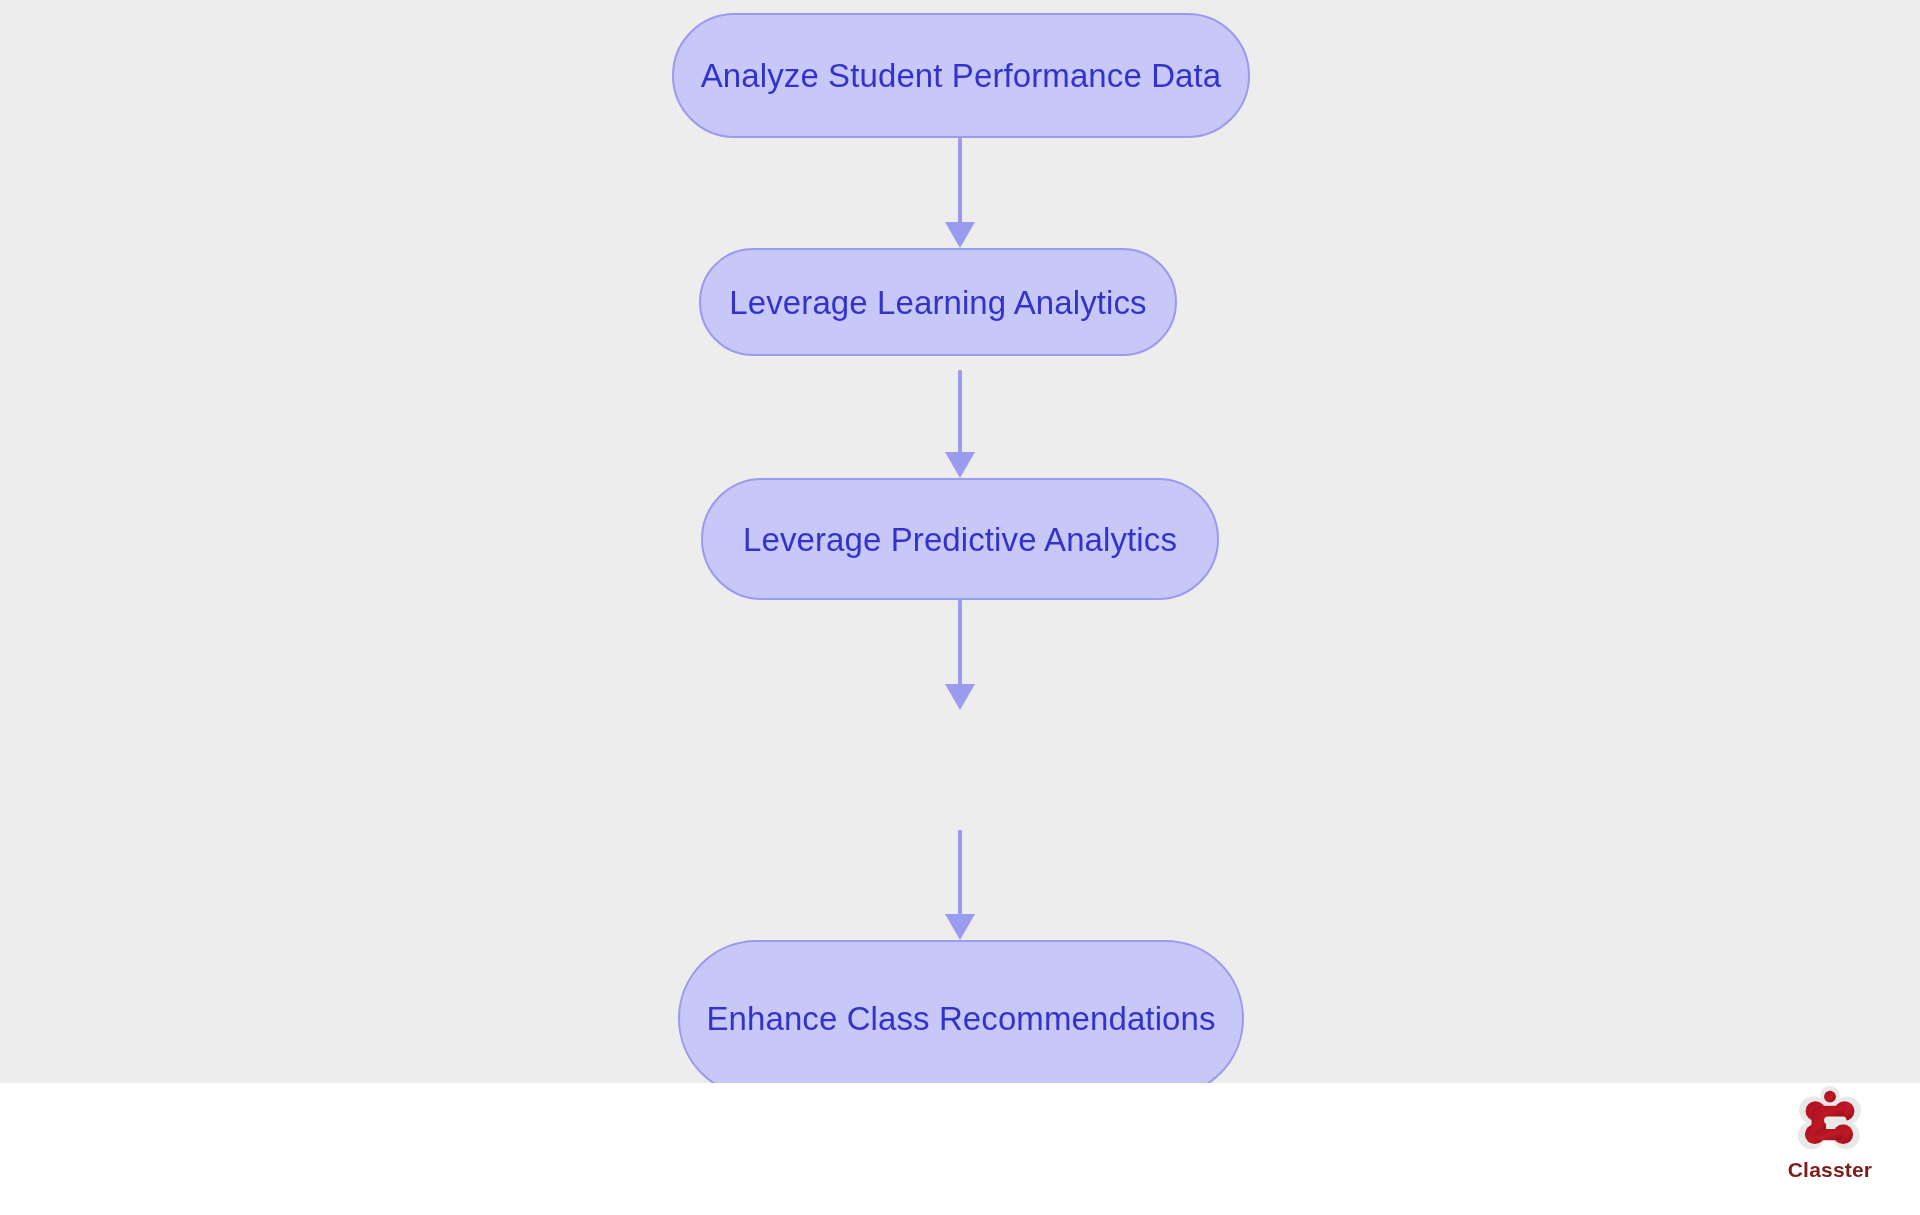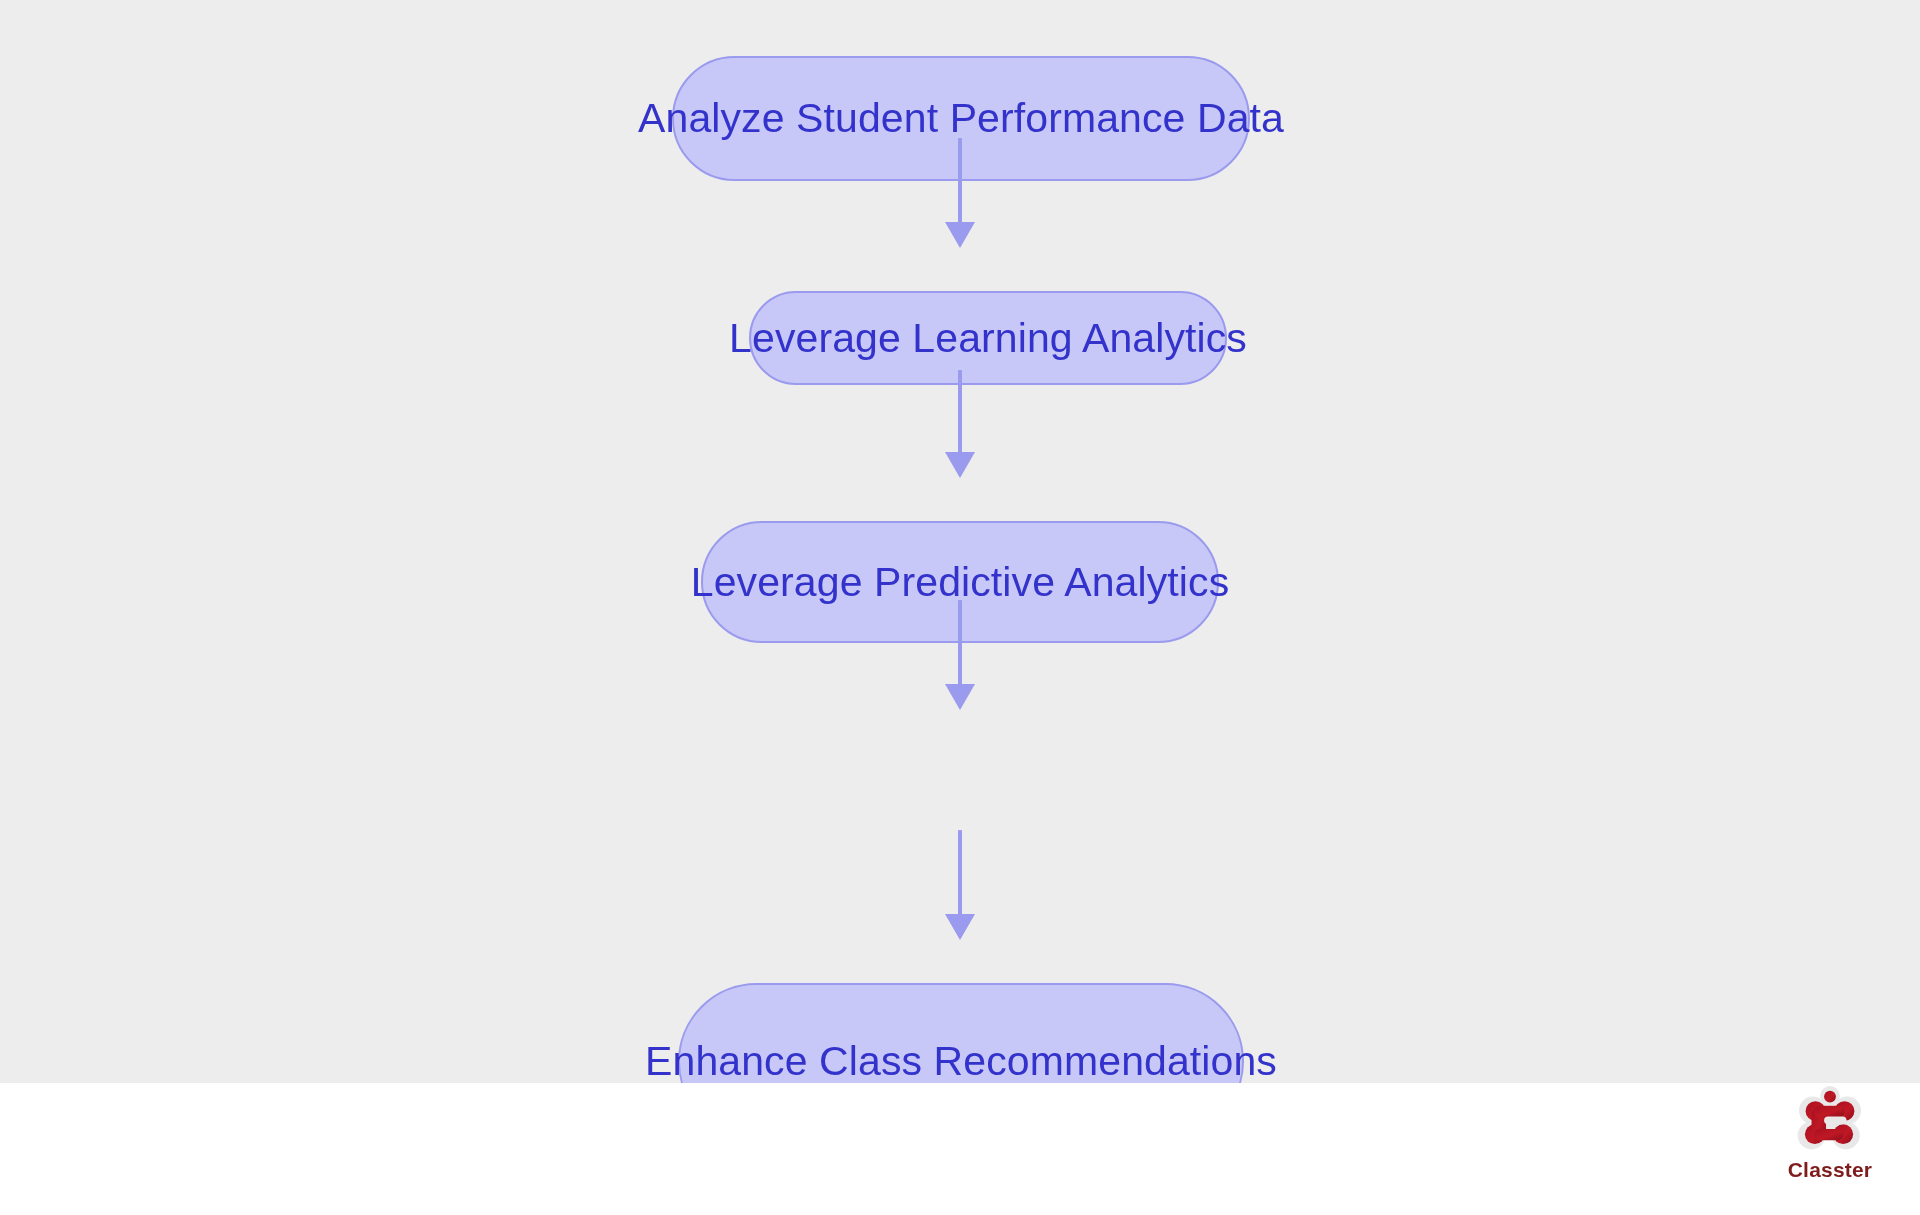--- a/index.html
+++ b/index.html
@@ -44,37 +44,36 @@
     position: absolute;
     box-sizing: border-box;
     background: #c8c8f8;
     border: 2px solid #9a9aee;
     border-radius: 999px;
     display: flex;
     align-items: center;
     justify-content: center;
     color: #3333cc;
     font-family: "Liberation Sans", sans-serif;
-    font-size: 41px;
+    font-size: 33px;
     font-weight: 400;
     letter-spacing: 0.1px;
     white-space: nowrap;
     cursor: pointer;
-    margin-top: 43px;
   }
 
   .node-label {
     display: block;
     line-height: 1;
     pointer-events: none;
   }
 
   
   #node-0 { left: 672px;  top: 13px;  width: 578px; height: 125px; }
-  #node-1 { left: 749px;  top: 248px; width: 478px; height: 94px; }
+  #node-1 { left: 699px;  top: 248px; width: 478px; height: 108px; }
   #node-2 { left: 701px;  top: 478px; width: 518px; height: 122px; }
   #node-3 { left: 786px;  top: 710px; width: 348px; height: 120px; }
   #node-4 { left: 678px;  top: 940px; width: 566px; height: 157px; }
 
   
   .connector {
     position: absolute;
     left: 955px;
     width: 10px;
     pointer-events: none;

